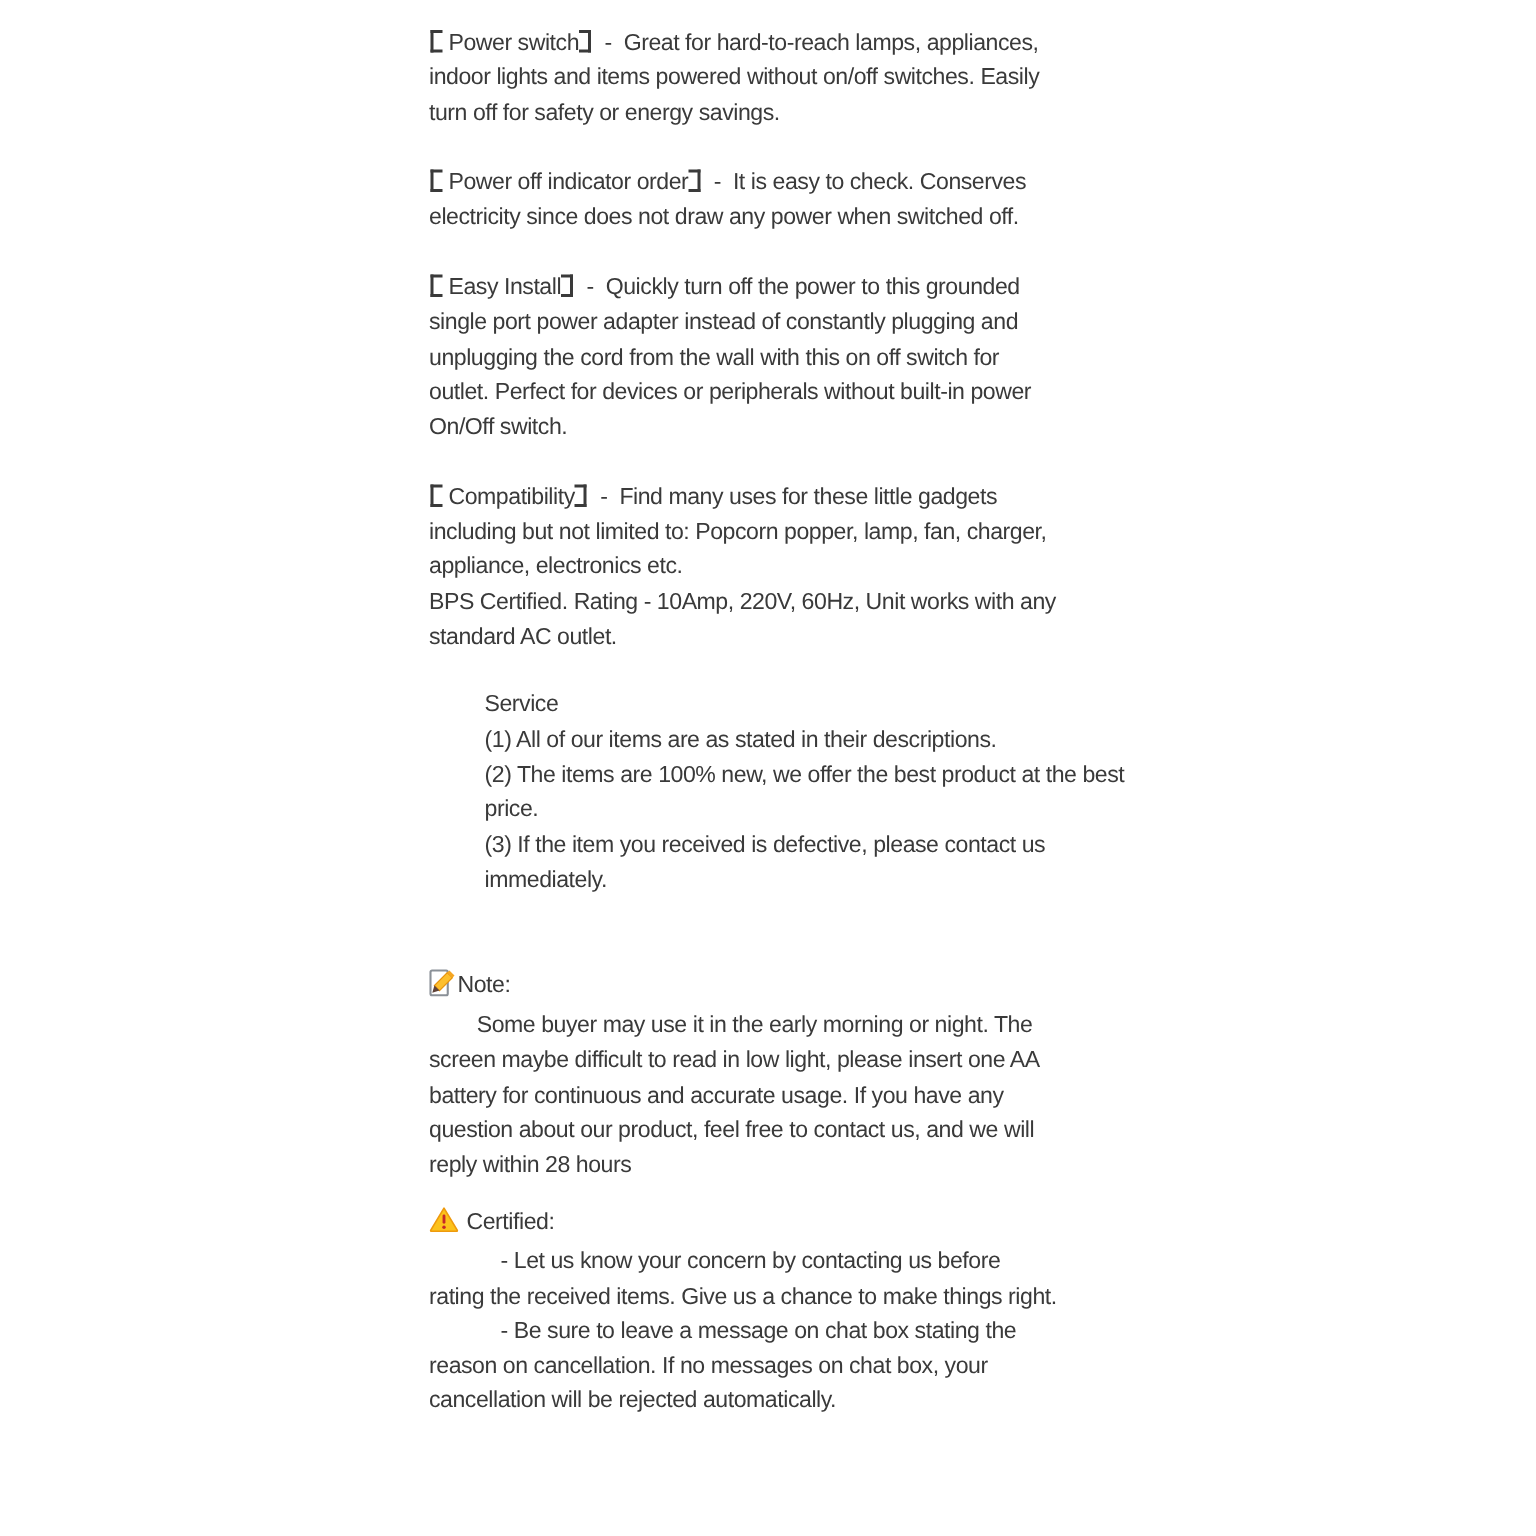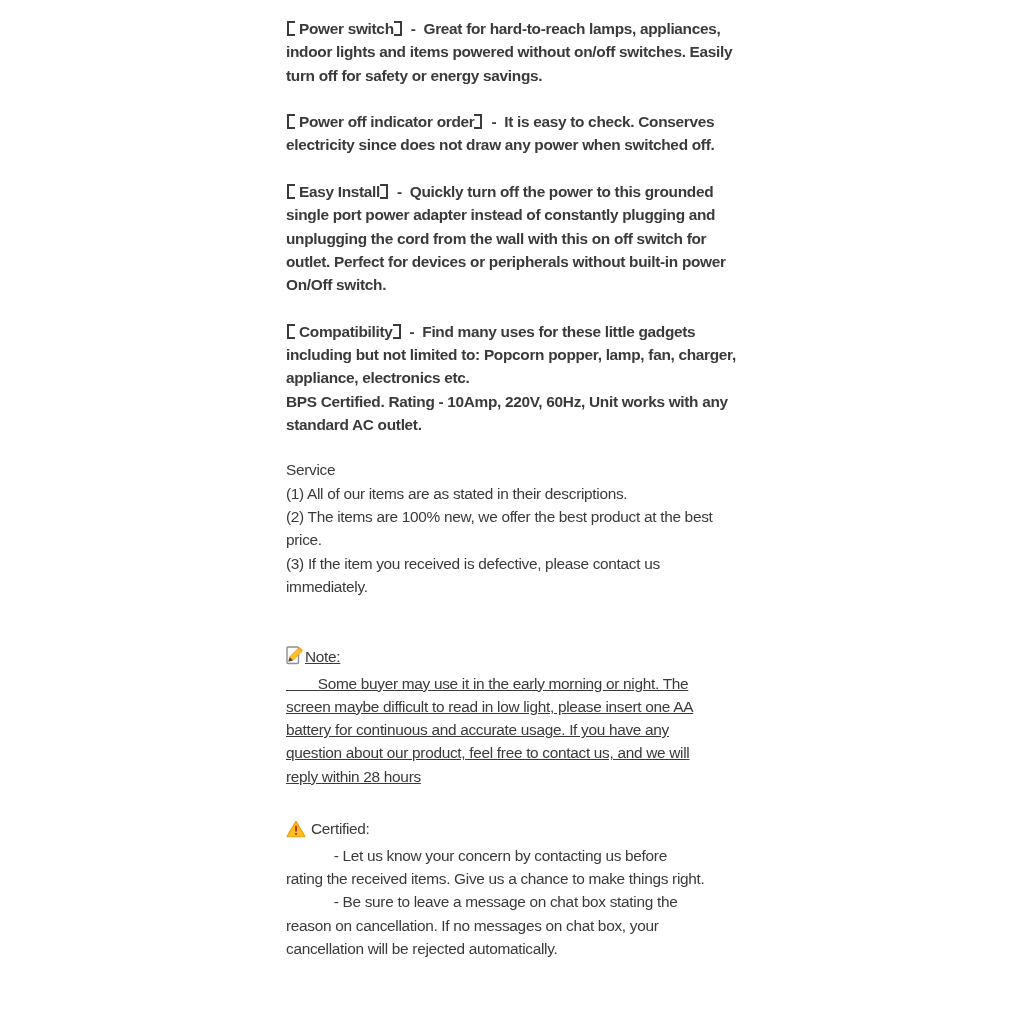--- a/index.html
+++ b/index.html
@@ -19,24 +19,24 @@
   }
   .column {
     width: 452px;
     margin: 0 auto;
     padding-top: 17px;
   }
   .para, .line-block {
     white-space: pre;
     margin: 0;
   }
-  .feature { margin-bottom: 23.3px; font-weight: bold; }
+  .feature { margin-bottom: 23.3px; }
   .feature.last { margin-bottom: 22px; }
-  .section-service { margin-bottom: 46.6px; }
-  .section-note { margin-bottom: 29px; text-decoration: underline; }
+  .section-service { margin-bottom: 46.6px; margin-left: 37px; }
+  .section-note { margin-bottom: 14px; }
   .section-attention { margin-bottom: 0; }
 
   
   .cjkb {
     display: inline-block;
     box-sizing: border-box;
     width: 8px;
     height: 15px;
     border: 2.3px solid #3a3a3a;
     vertical-align: -2px;

